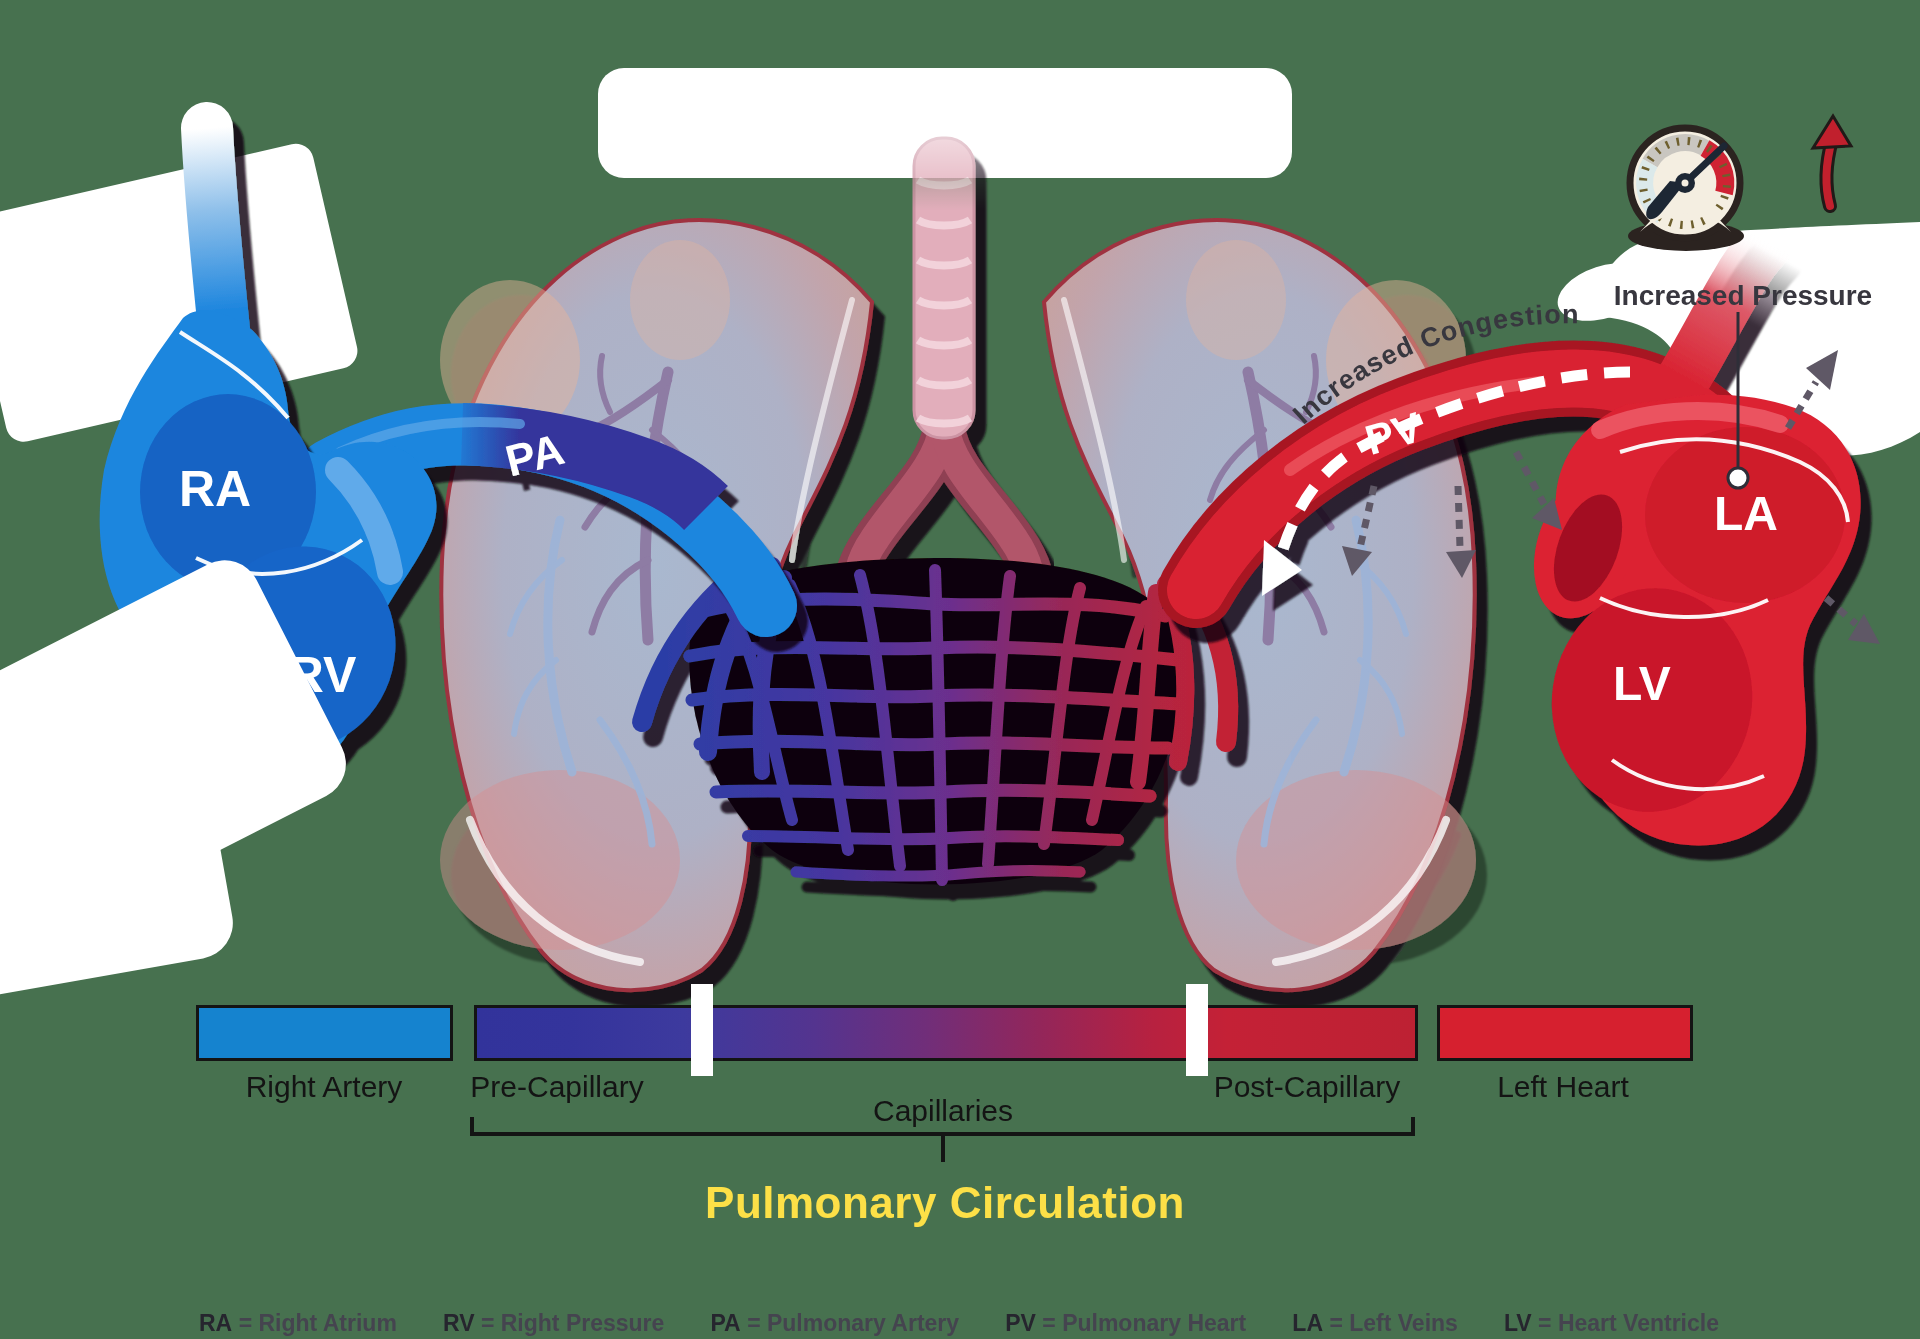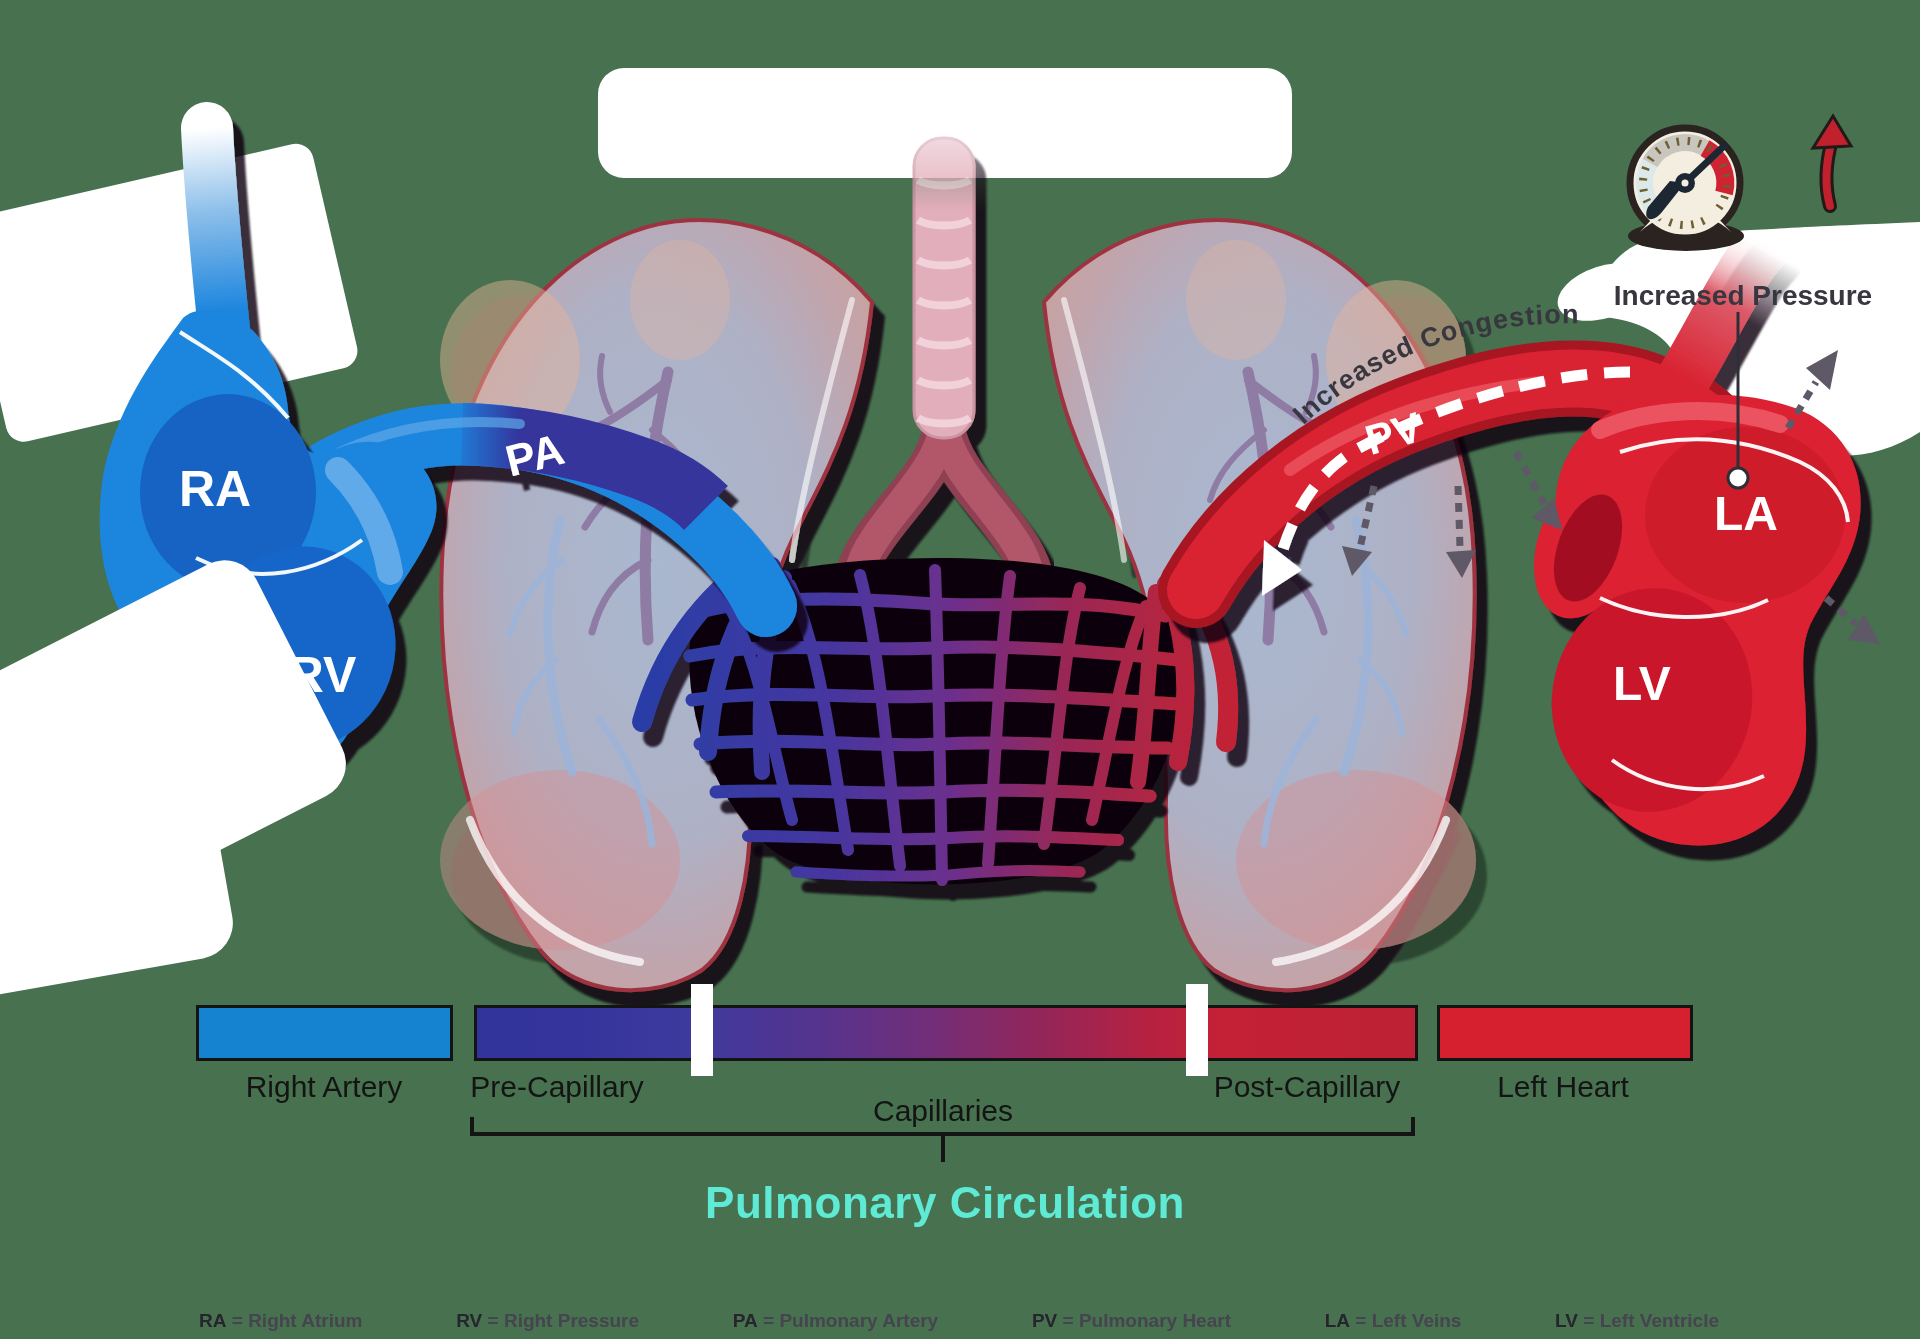--- a/index.html
+++ b/index.html
@@ -26,25 +26,25 @@
   .lbl-right-heart{left:324px;}
   .lbl-pre-capillary{left:557px;text-align:center;}
   .lbl-capillaries{left:943px;margin-top:24px;}
   .lbl-post-capillary{left:1307px;text-align:center;}
   .lbl-left-heart{left:1563px;}
 
   .bracket{position:absolute;left:470px;top:1117px;width:945px;height:19px;
     border-left:4px solid #141414;border-right:4px solid #141414;border-bottom:4px solid #141414;box-sizing:border-box;}
   .bracket-tick{position:absolute;left:941px;top:1136px;width:4px;height:26px;background:#141414;}
   .group-title{position:absolute;left:945px;top:1178px;transform:translateX(-50%);
-    font-size:44px;font-weight:bold;color:#5eead4;white-space:nowrap;letter-spacing:0.5px;}
+    font-size:44px;font-weight:bold;color:#fde047;white-space:nowrap;letter-spacing:0.5px;}
 
   .abbrev-row{position:absolute;left:199px;top:1310px;width:1520px;
     display:flex;justify-content:space-between;}
-  .abbrev-item{font-size:19px;color:#45444f;white-space:nowrap;font-weight:600;}
+  .abbrev-item{font-size:23px;color:#45444f;white-space:nowrap;font-weight:600;}
   .abbrev-item b{color:#26252e;font-weight:bold;}
 </style>
 </head>
 <body>
 
 <svg class="art" width="1920" height="1339" viewBox="0 0 1920 1339">
   <defs>
     <filter id="hardShadow" x="-20%" y="-20%" width="150%" height="150%">
       <feDropShadow dx="11" dy="15" stdDeviation="1" flood-color="#0d0609" flood-opacity="0.82"></feDropShadow>
     </filter>
@@ -324,14 +324,14 @@
 <div class="bracket"></div>
 <div class="bracket-tick"></div>
 <div class="group-title">Pulmonary Circulation</div>
 
 <div class="abbrev-row">
   <span class="abbrev-item"><b>RA</b> <span>=</span> <span>Right Atrium</span></span>
   <span class="abbrev-item"><b>RV</b> <span>=</span> <span>Right Pressure</span></span>
   <span class="abbrev-item"><b>PA</b> <span>=</span> <span>Pulmonary Artery</span></span>
   <span class="abbrev-item"><b>PV</b> <span>=</span> <span>Pulmonary Heart</span></span>
   <span class="abbrev-item"><b>LA</b> <span>=</span> <span>Left Veins</span></span>
-  <span class="abbrev-item"><b>LV</b> <span>=</span> <span>Left Ventricle</span></span>
+  <span class="abbrev-item"><b>LV</b> <span>=</span> <span>Heart Ventricle</span></span>
 </div>
 
 </body></html>

